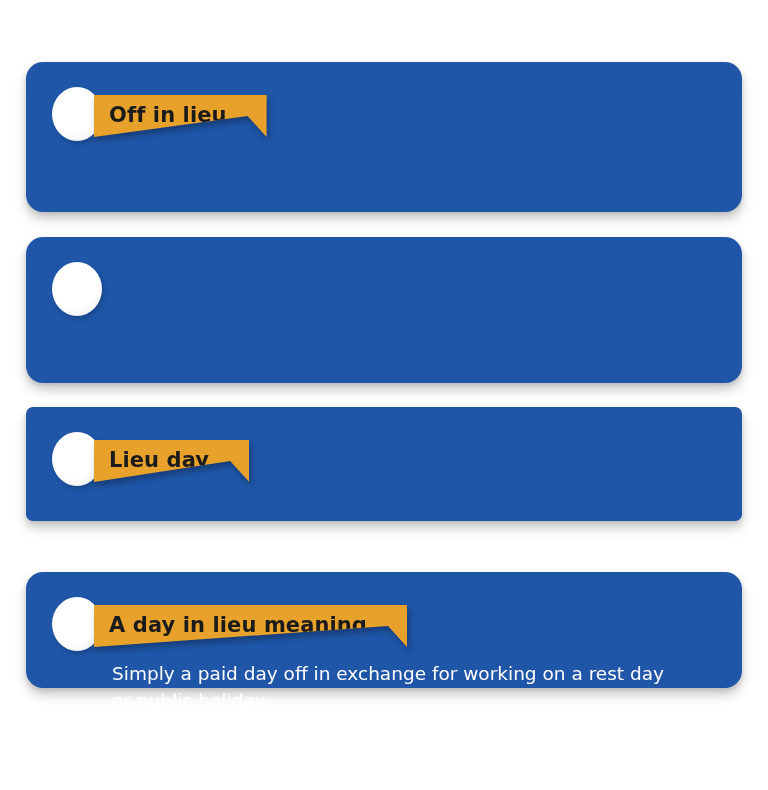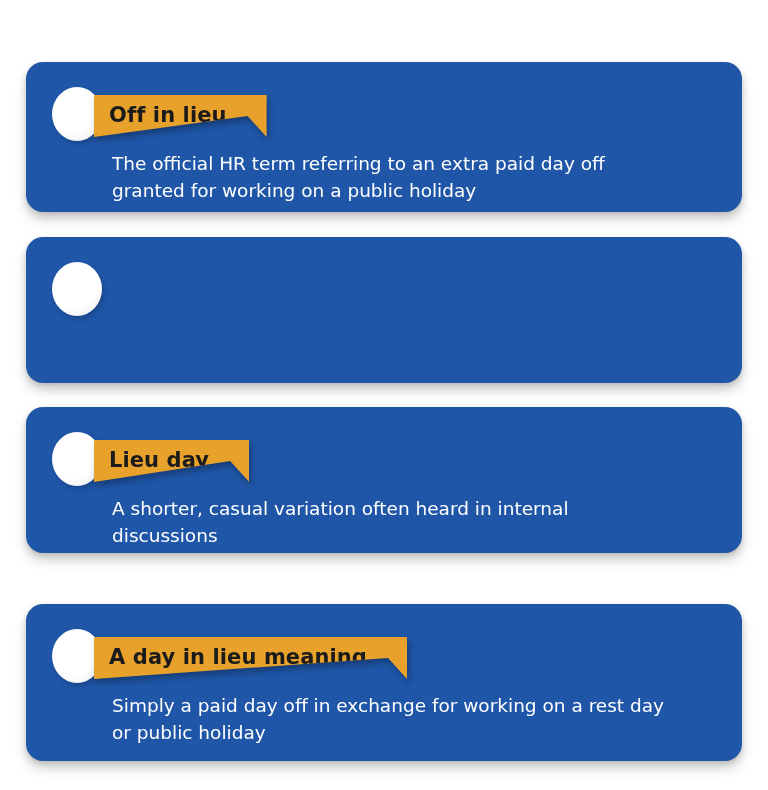--- a/index.html
+++ b/index.html
@@ -78,46 +78,44 @@
     width: 565px;
     color: #ffffff;
     font-size: 18.5px;
     font-weight: 400;
     line-height: 1.47;
   }
 
   
   .card-0 { top: 62px;  height: 150px; }
   .card-1 { top: 237px; height: 146px; }
-  .card-2 { top: 407px; height: 146px; }
-  .card-3 { top: 572px; height: 157px; margin-top: 32px; }
+  .card-2 { top: 407px; height: 114px; border-radius: 7px; }
+  .card-3 { top: 572px; height: 116px; }
 </style>
 </head>
 <body>
 
 <div id="cards">
 
   <div class="card card-0">
     <div class="disc"></div>
     <div class="ribbon-wrap">
       <div class="ribbon">Off in lieu</div>
     </div>
-    <div class="desc">The official HR term referring to an extra paid day off granted for working on a public holiday</div>
   </div>
 
   <div class="card card-1">
     <div class="disc"></div>
   </div>
 
   <div class="card card-2">
     <div class="disc"></div>
     <div class="ribbon-wrap">
       <div class="ribbon">Lieu day</div>
     </div>
-    <div class="desc">A shorter, casual variation often heard in internal discussions</div>
   </div>
 
   <div class="card card-3">
     <div class="disc"></div>
     <div class="ribbon-wrap">
       <div class="ribbon">A day in lieu meaning</div>
     </div>
     <div class="desc">Simply a paid day off in exchange for working on a rest day or public holiday</div>
   </div>
 

